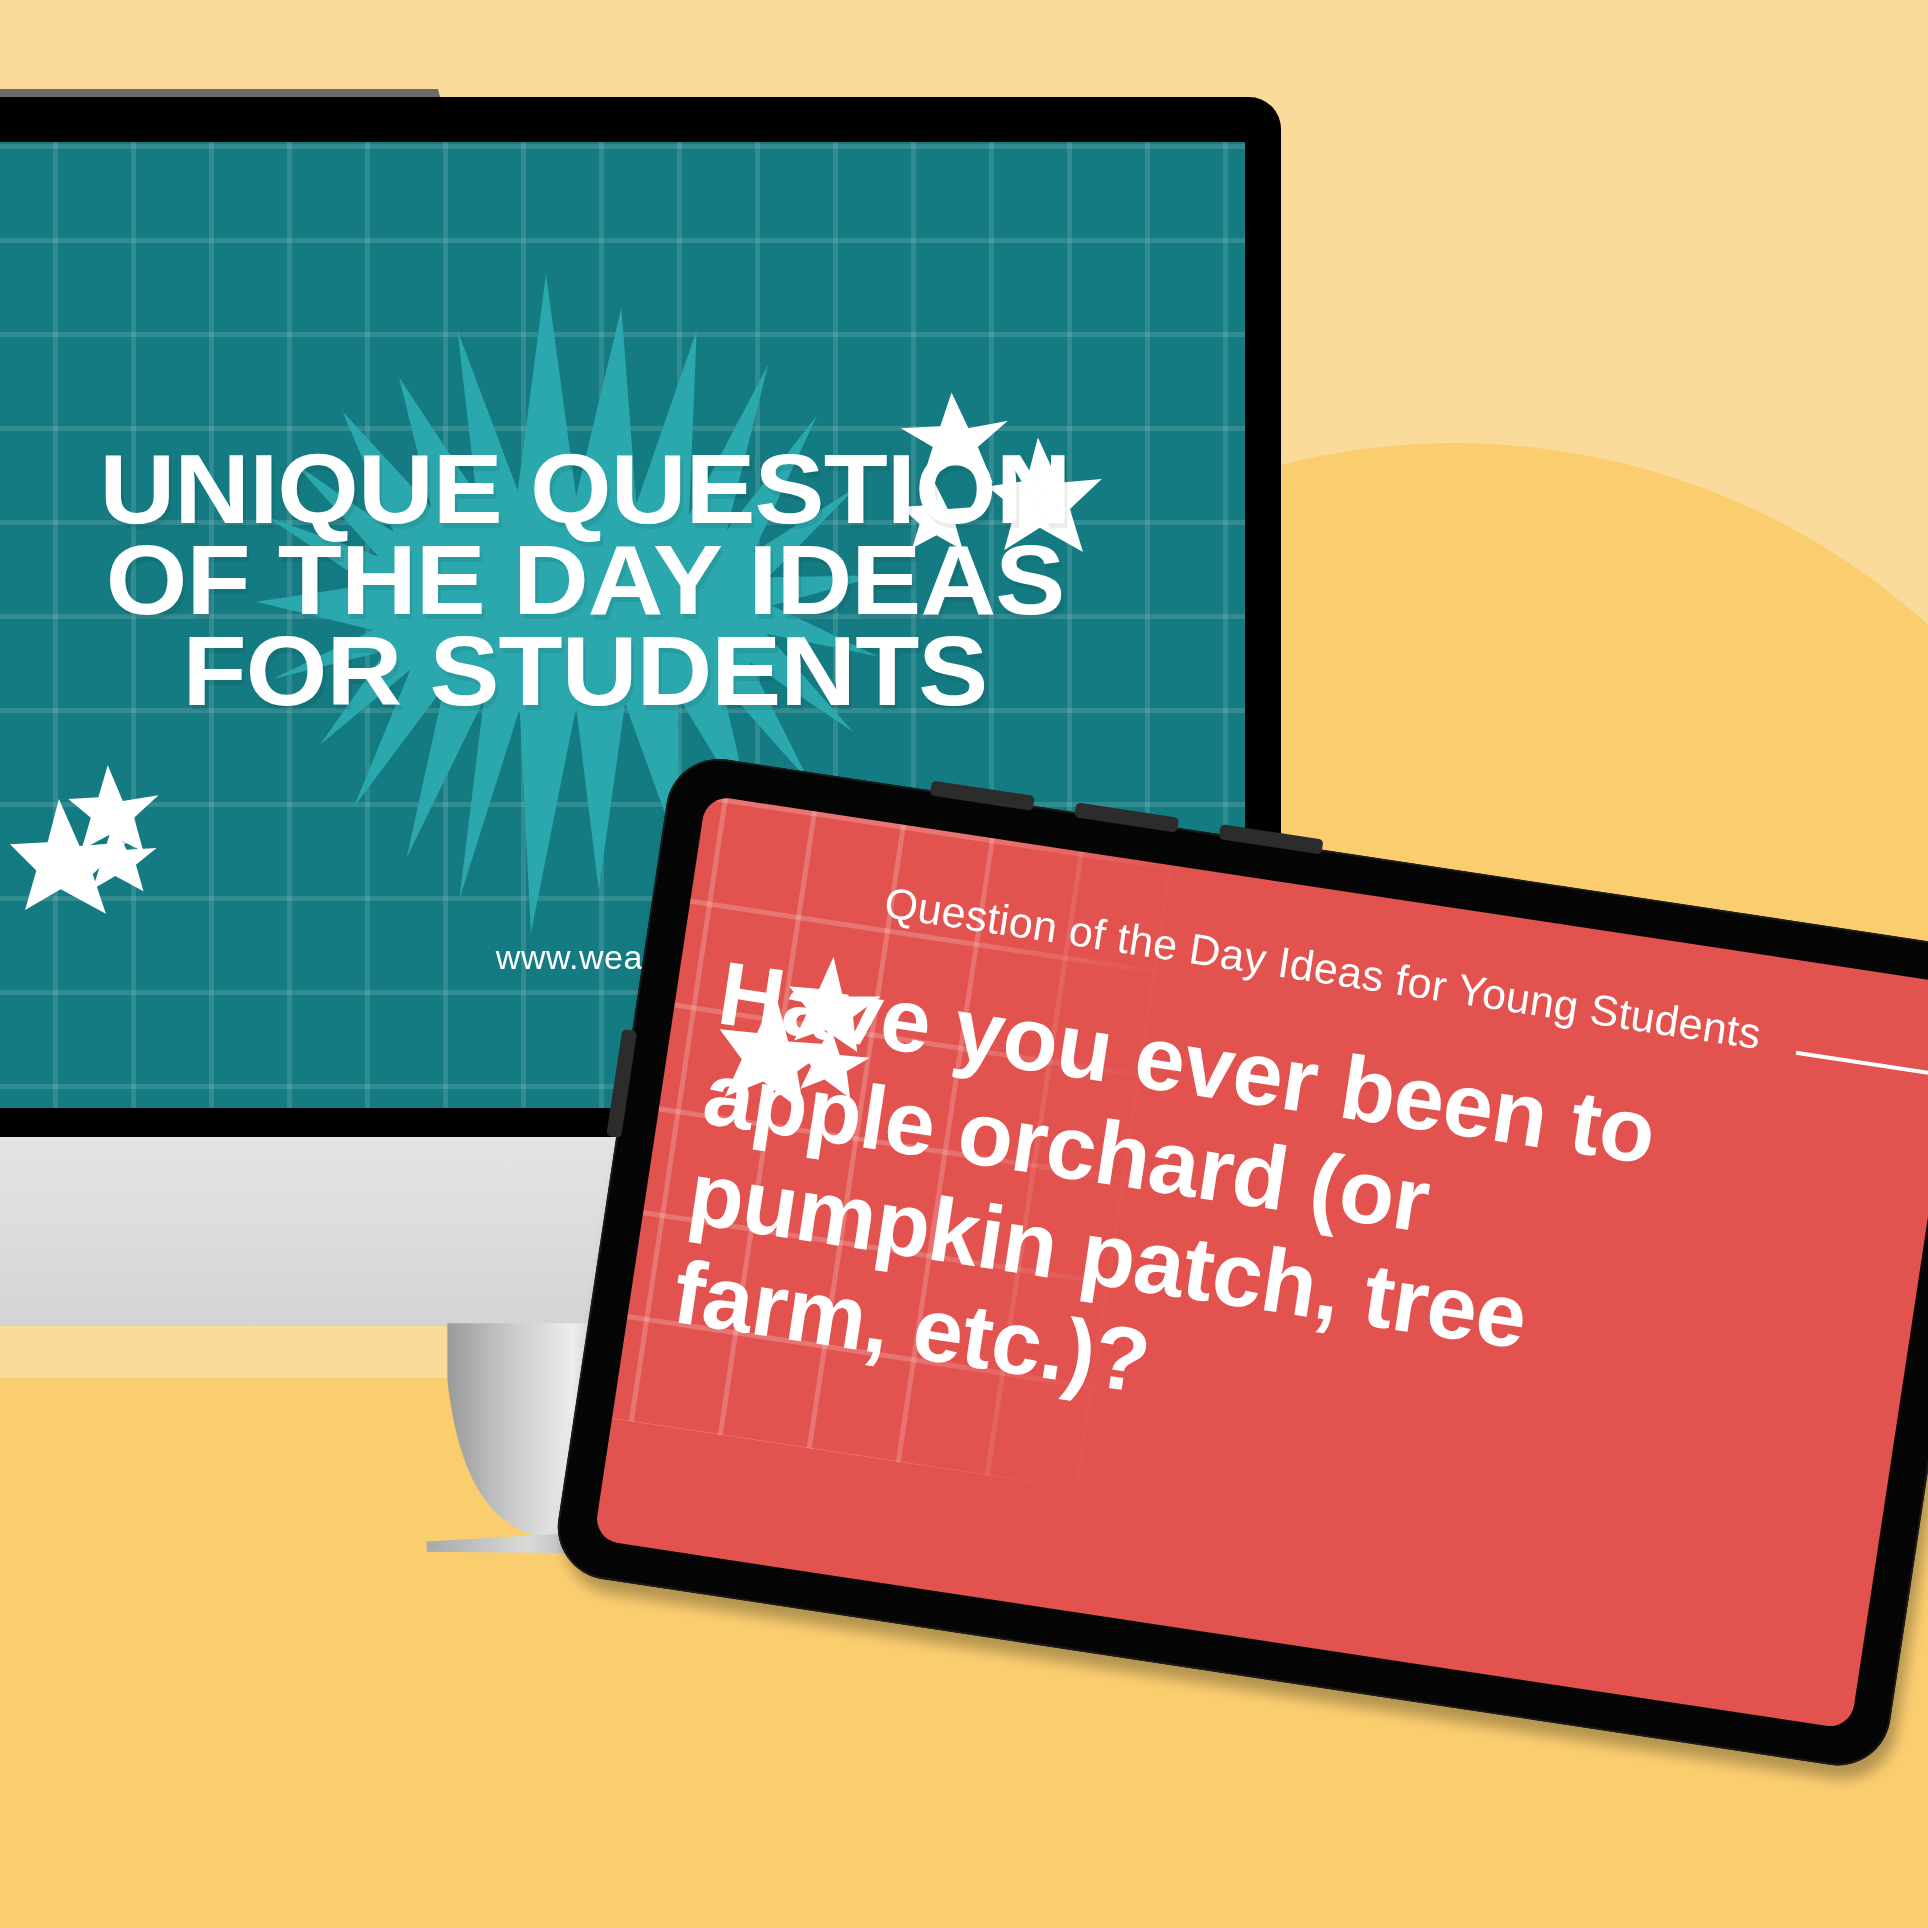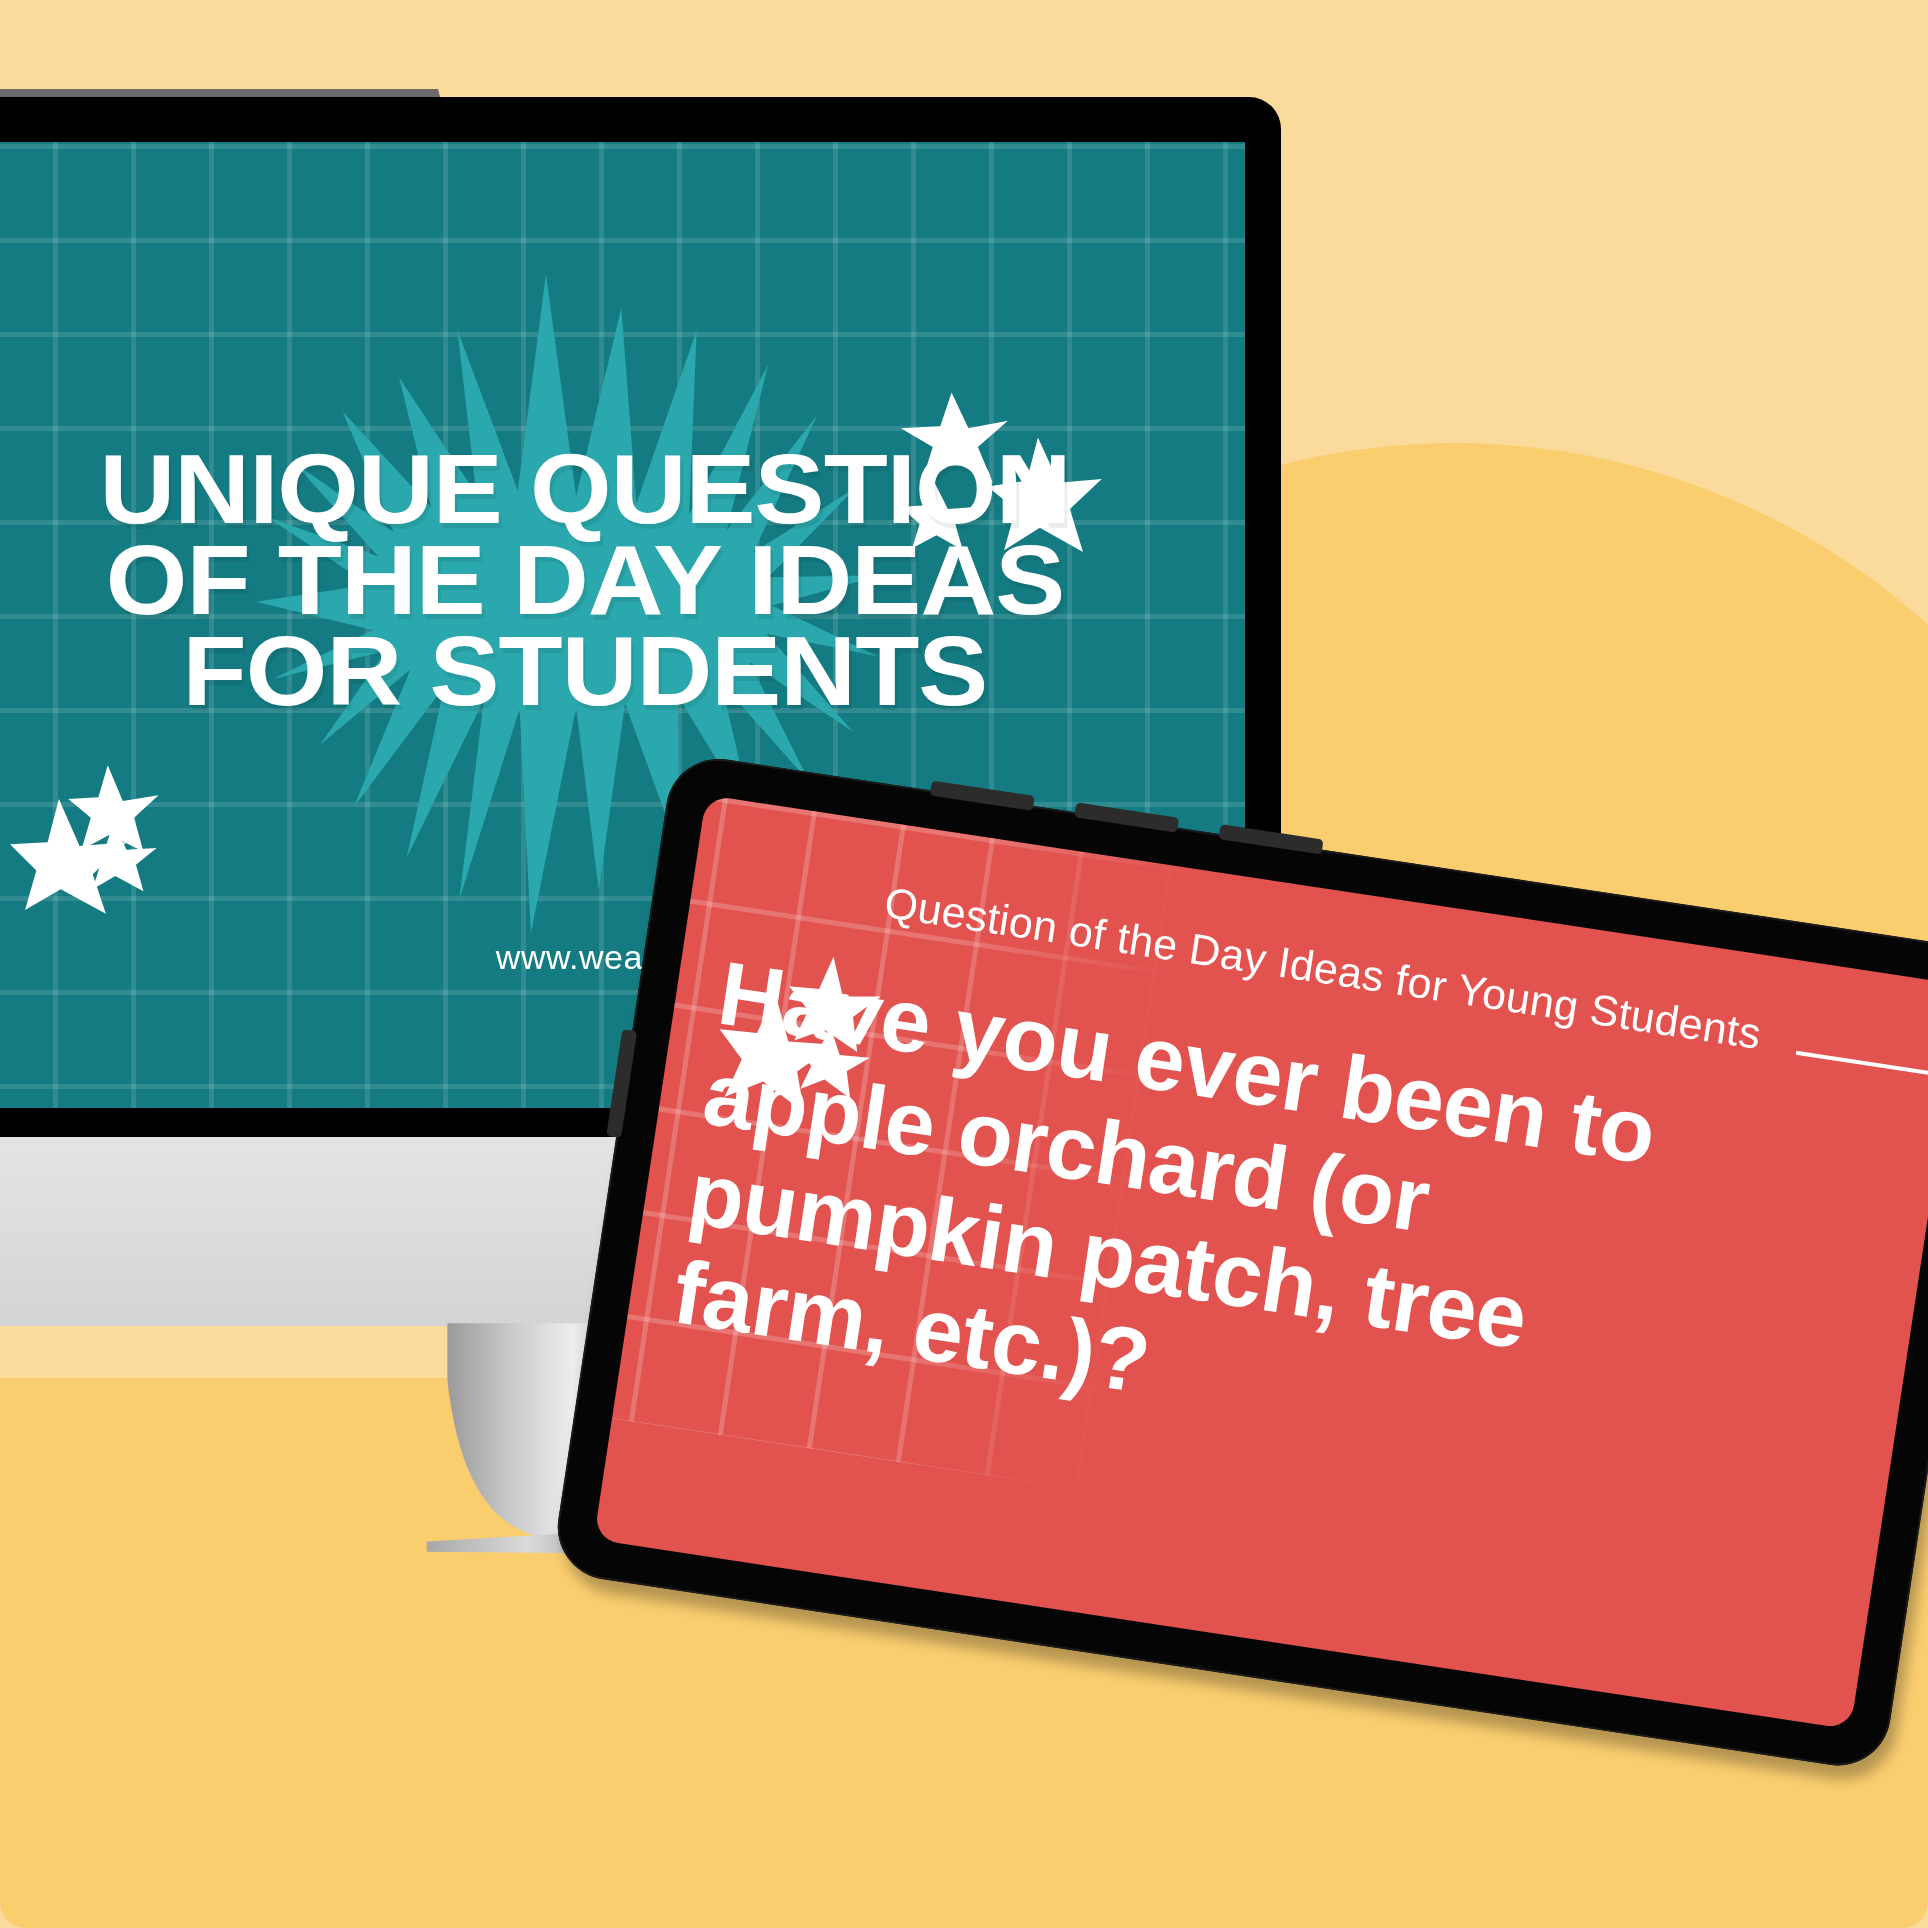--- a/index.html
+++ b/index.html
@@ -2,21 +2,21 @@
 <html style="font-size:15px"><head>
 <meta charset="utf-8">
 <style>
   html,body{margin:0;padding:0;}
   body{
     width:1928px;height:1928px;overflow:hidden;
     background:#FBDB9C;
     font-family:"Liberation Sans", sans-serif;
     position:relative;
   }
-  .stage{position:absolute;inset:0;overflow:hidden;border-radius:26px;}
+  .stage{position:absolute;inset:0;overflow:hidden;}
 
   
   .bg-base{position:absolute;inset:0;background:#FBDB9C;}
   .bg-circle{
     position:absolute;
     left:749px;top:443px;width:1412px;height:1412px;
     border-radius:50%;
     background:#FACD6F;
   }
   .bg-lower{

